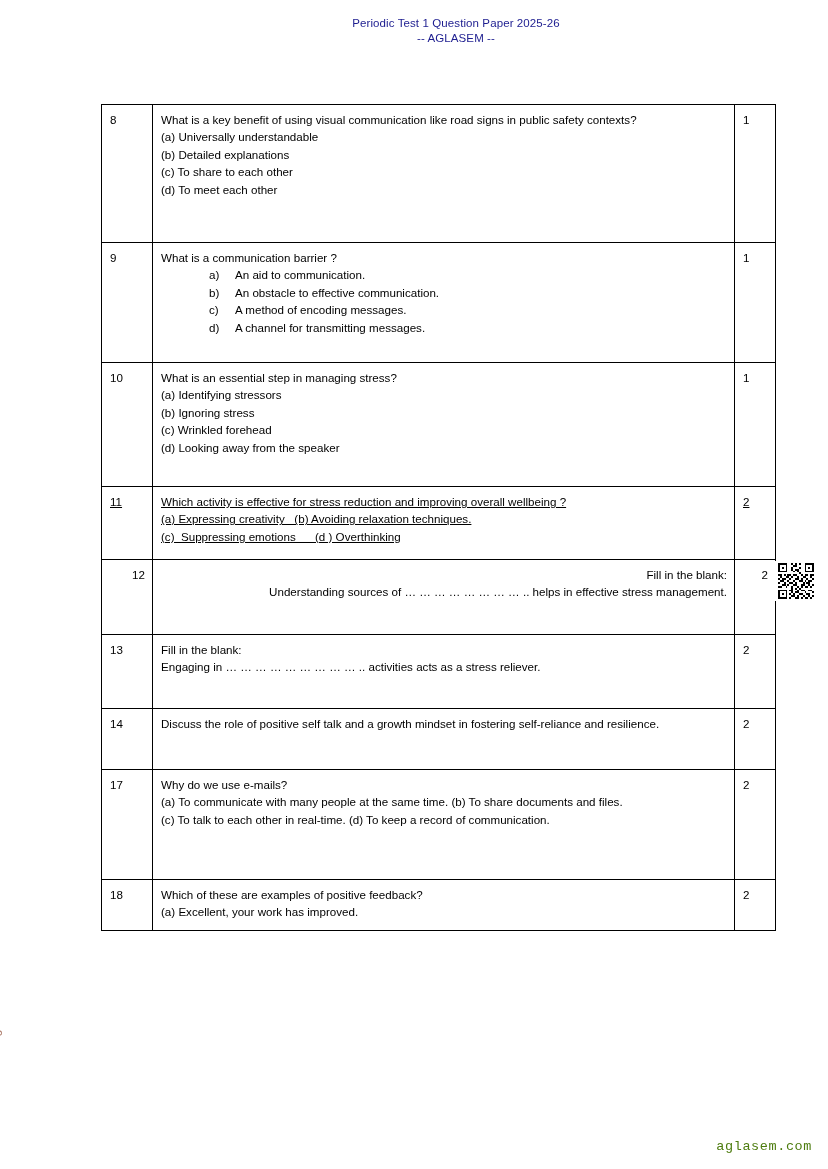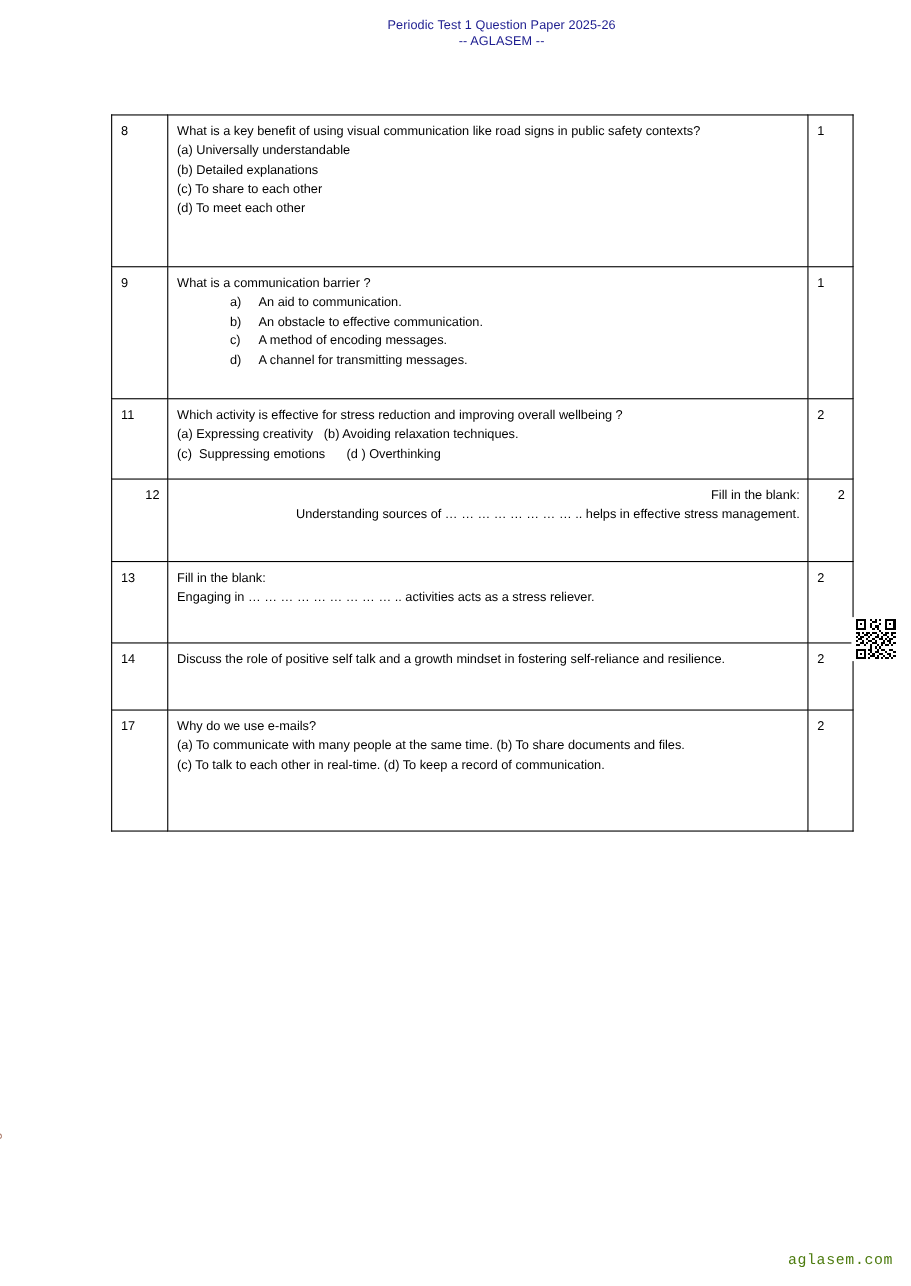--- a/index.html
+++ b/index.html
@@ -55,21 +55,21 @@
   .opt-indent { padding-left: 48px; }
   .opt-indent .opt-letter {
     display: inline-block;
     width: 26px;
   }
 
   
   .r8  td { height: 125px; }
   .r9  td { height: 107px; }
   .r10 td { height: 111px; }
-  .r11 td { height: 60px; }
+  .r11 td { height: 60px; text-decoration: underline; }
   .r12 td { height: 62px; text-align: right; }
   .r13 td { height: 61px; }
   .r14 td { height: 48px; }
   .r15 td { height: 79px; }
   .r16 td { height: 78px; }
   .r17 td { height: 97px; }
   .r18 td { height: 38px; }
 
   
   .wm-vertical {
@@ -130,20 +130,31 @@
         <td class="col-no">9</td>
         <td class="col-q">
           <div class="q-line">What is a communication barrier ?</div>
           <div class="q-line opt-indent"><span class="opt-letter">a)</span><span>An aid to communication.</span></div>
           <div class="q-line opt-indent"><span class="opt-letter">b)</span><span>An obstacle to effective communication.</span></div>
           <div class="q-line opt-indent"><span class="opt-letter">c)</span><span>A method of encoding messages.</span></div>
           <div class="q-line opt-indent"><span class="opt-letter">d)</span><span>A channel for transmitting messages.</span></div>
         </td>
         <td class="col-mk">1</td>
       </tr>
+      <tr class="r10">
+        <td class="col-no">10</td>
+        <td class="col-q">
+          <div class="q-line">What is an essential step in managing stress?</div>
+          <div class="q-line">(a) Identifying stressors</div>
+          <div class="q-line">(b) Ignoring stress</div>
+          <div class="q-line">(c) Wrinkled forehead</div>
+          <div class="q-line">(d) Looking away from the speaker</div>
+        </td>
+        <td class="col-mk">1</td>
+      </tr>
       <tr class="r11">
         <td class="col-no">11</td>
         <td class="col-q">
           <div class="q-line">Which activity is effective for stress reduction and improving overall wellbeing ?</div>
           <div class="q-line">(a) Expressing creativity   (b) Avoiding relaxation techniques.</div>
           <div class="q-line">(c)  Suppressing emotions      (d ) Overthinking</div>
         </td>
         <td class="col-mk">2</td>
       </tr>
       <tr class="r12">
@@ -168,20 +179,28 @@
           <div class="q-line">Discuss the role of positive self talk and a growth mindset in fostering self-reliance and resilience.</div>
         </td>
         <td class="col-mk">2</td>
       </tr>
       <tr class="r17">
         <td class="col-no">17</td>
         <td class="col-q">
           <div class="q-line">Why do we use e-mails?</div>
           <div class="q-line">(a) To communicate with many people at the same time. (b) To share documents and files.</div>
           <div class="q-line">(c) To talk to each other in real-time. (d) To keep a record of communication.</div>
+        </td>
+        <td class="col-mk">2</td>
+      </tr>
+      <tr class="r18">
+        <td class="col-no">18</td>
+        <td class="col-q">
+          <div class="q-line">Which of these are examples of positive feedback?</div>
+          <div class="q-line">(a) Excellent, your work has improved.</div>
         </td>
         <td class="col-mk">2</td>
       </tr>
     </tbody>
 </table>
 
 <div class="qr-wrap">
   <svg width="44" height="40" viewBox="0 0 21 21" shape-rendering="crispEdges">
     <rect width="21" height="21" fill="#ffffff"></rect>
     <g fill="#000000">

